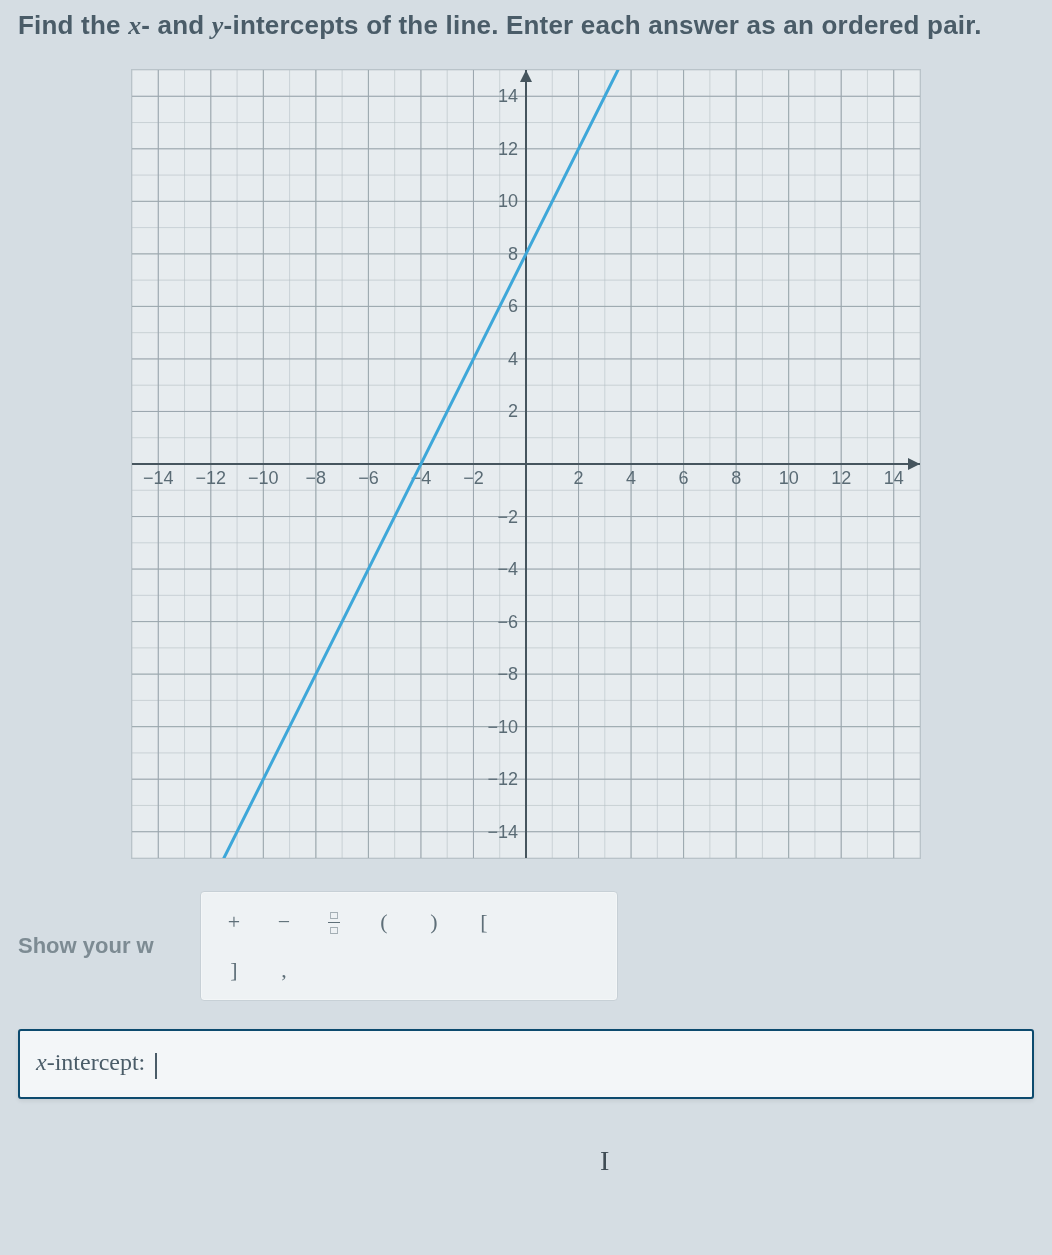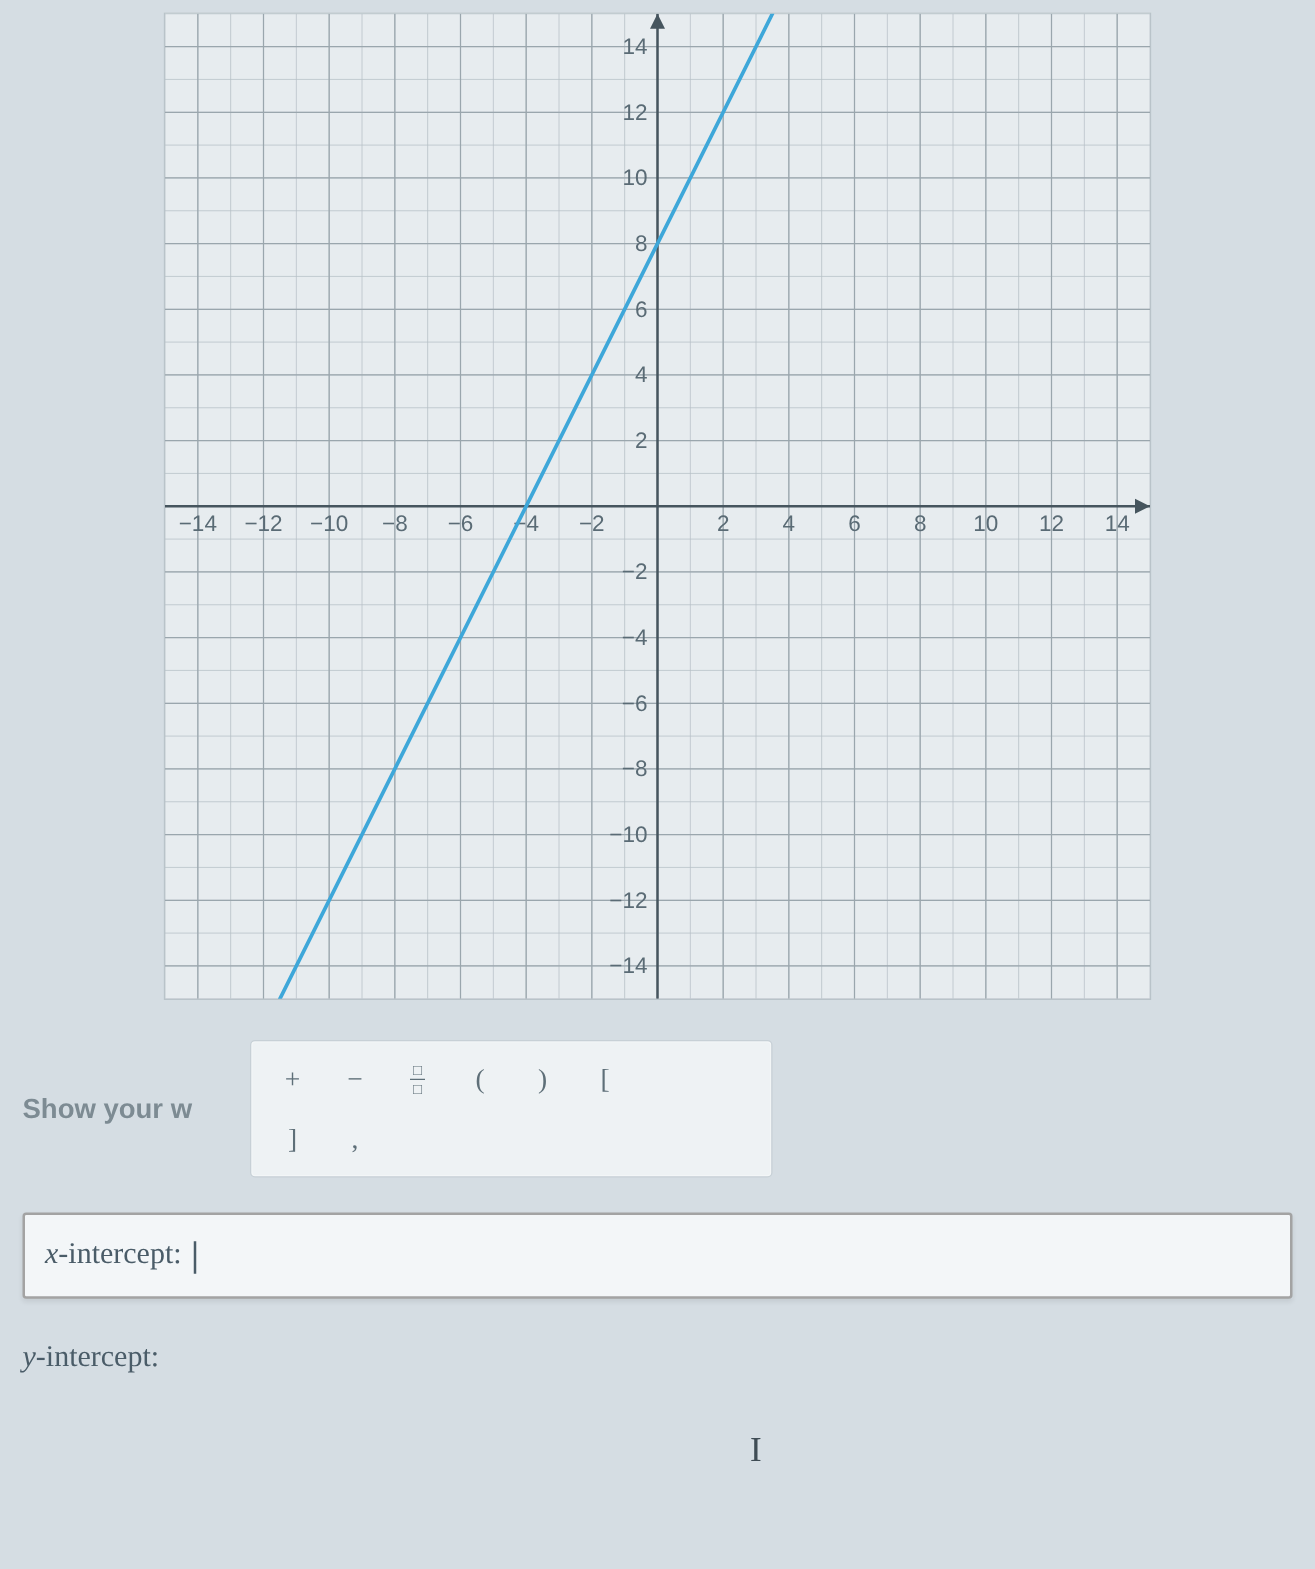--- a/index.html
+++ b/index.html
@@ -60,21 +60,21 @@
     justify-content: center;
     font-size: 22px;
     color: #5e6f78;
     font-family: 'Times New Roman', serif;
     cursor: pointer;
   }
   .tool-row2 { width: 100%; display:flex; gap:8px; }
   .answer-box {
     margin-top: 28px;
     background: #f3f6f8;
-    border: 2px solid #a3a3a3;
+    border: 2px solid #0c4a6e;
     border-radius: 3px;
     padding: 18px 16px;
     box-shadow: 0 2px 4px rgba(0,0,0,0.08);
   }
   .answer-label {
     font-size: 24px;
     color: #4a5c68;
     font-family: 'Times New Roman', serif;
   }
   .answer-label .var { font-style: italic; }
@@ -110,20 +110,23 @@
     line-height: 1;
   }
   .frac .num { border-bottom: 1.5px solid #5e6f78; padding: 0 2px 1px 2px; }
   .frac .den { padding-top: 1px; }
 </style>
 </head>
 <body>
 
 <div class="container">
 
+  <div class="question">
+    <span>Find the </span><span class="var">x</span><span>- and </span><span class="var">y</span><span>-intercepts of the line. Enter each answer as an ordered pair.</span>
+  </div>
 
   <div class="chart-wrap">
     <svg id="chart-svg" width="788" height="788" viewBox="0 0 788 788">
         <line x1="0" y1="0" x2="0" y2="788" stroke="#b6bfc5" stroke-width="0.6"></line>
         <line x1="26.266666666666666" y1="0" x2="26.266666666666666" y2="788" stroke="#b6bfc5" stroke-width="0.6"></line>
         <line x1="52.53333333333333" y1="0" x2="52.53333333333333" y2="788" stroke="#b6bfc5" stroke-width="0.6"></line>
         <line x1="78.80000000000001" y1="0" x2="78.80000000000001" y2="788" stroke="#b6bfc5" stroke-width="0.6"></line>
         <line x1="105.06666666666666" y1="0" x2="105.06666666666666" y2="788" stroke="#b6bfc5" stroke-width="0.6"></line>
         <line x1="131.33333333333331" y1="0" x2="131.33333333333331" y2="788" stroke="#b6bfc5" stroke-width="0.6"></line>
         <line x1="157.60000000000002" y1="0" x2="157.60000000000002" y2="788" stroke="#b6bfc5" stroke-width="0.6"></line>
@@ -269,19 +272,16 @@
     </div>
   </div>
 
   <div class="answer-box">
     <span class="answer-label">
       <span class="var">x</span><span>-intercept:</span>
     </span>
     <span class="cursor-line"></span>
   </div>
 
-  <div class="y-row">
-    <span class="var">y</span><span>-intercept:</span>
-  </div>
 
 </div>
 
 <div class="text-cursor">I</div>
 
 </body></html>

